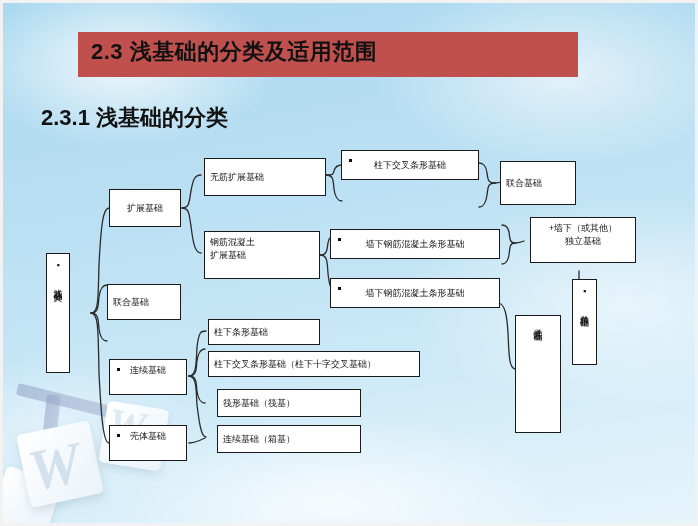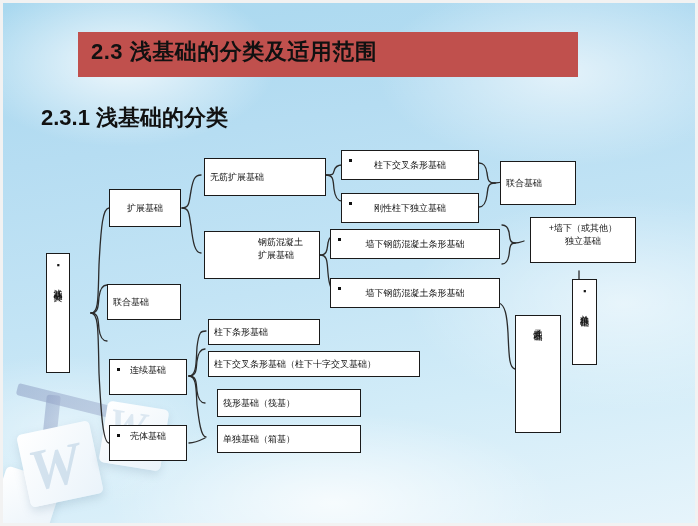--- a/index.html
+++ b/index.html
@@ -158,47 +158,44 @@
     </div>
 
     <div class="nbox bullet topal" style="left:106px;top:422px;width:78px;height:36px;">
       <span class="txt">壳体基础</span>
     </div>
 
     <div class="nbox" style="left:201px;top:155px;width:122px;height:38px;">
       <span class="txt">无筋扩展基础</span>
     </div>
 
-    <div class="nbox topal" style="left:201px;top:228px;width:116px;height:48px;padding-left:48px;">
+    <div class="nbox topal" style="left:201px;top:228px;width:116px;height:48px;">
       <span class="txt">钢筋混凝土<br>扩展基础</span>
     </div>
 
     <div class="nbox" style="left:205px;top:316px;width:112px;height:26px;justify-content:center;">
       <span class="txt">柱下条形基础</span>
     </div>
 
     <div class="nbox" style="left:205px;top:348px;width:212px;height:26px;">
       <span class="txt">柱下交叉条形基础（柱下十字交叉基础）</span>
     </div>
 
     <div class="nbox" style="left:214px;top:386px;width:144px;height:28px;">
       <span class="txt">筏形基础（筏基）</span>
     </div>
 
     <div class="nbox" style="left:214px;top:422px;width:144px;height:28px;">
-      <span class="txt">单独基础（箱基）</span>
+      <span class="txt">连续基础（箱基）</span>
     </div>
 
     <div class="nbox bullet" style="left:338px;top:147px;width:138px;height:30px;">
       <span class="txt">柱下交叉条形基础</span>
     </div>
 
-    <div class="nbox bullet" style="left:338px;top:190px;width:138px;height:30px;">
-      <span class="txt">刚性柱下独立基础</span>
-    </div>
 
     <div class="nbox bullet" style="left:327px;top:226px;width:170px;height:30px;">
       <span class="txt">墙下钢筋混凝土条形基础</span>
     </div>
 
     <div class="nbox bullet" style="left:327px;top:275px;width:170px;height:30px;">
       <span class="txt">墙下钢筋混凝土条形基础</span>
     </div>
 
     <div class="nbox" style="left:497px;top:158px;width:76px;height:44px;">

